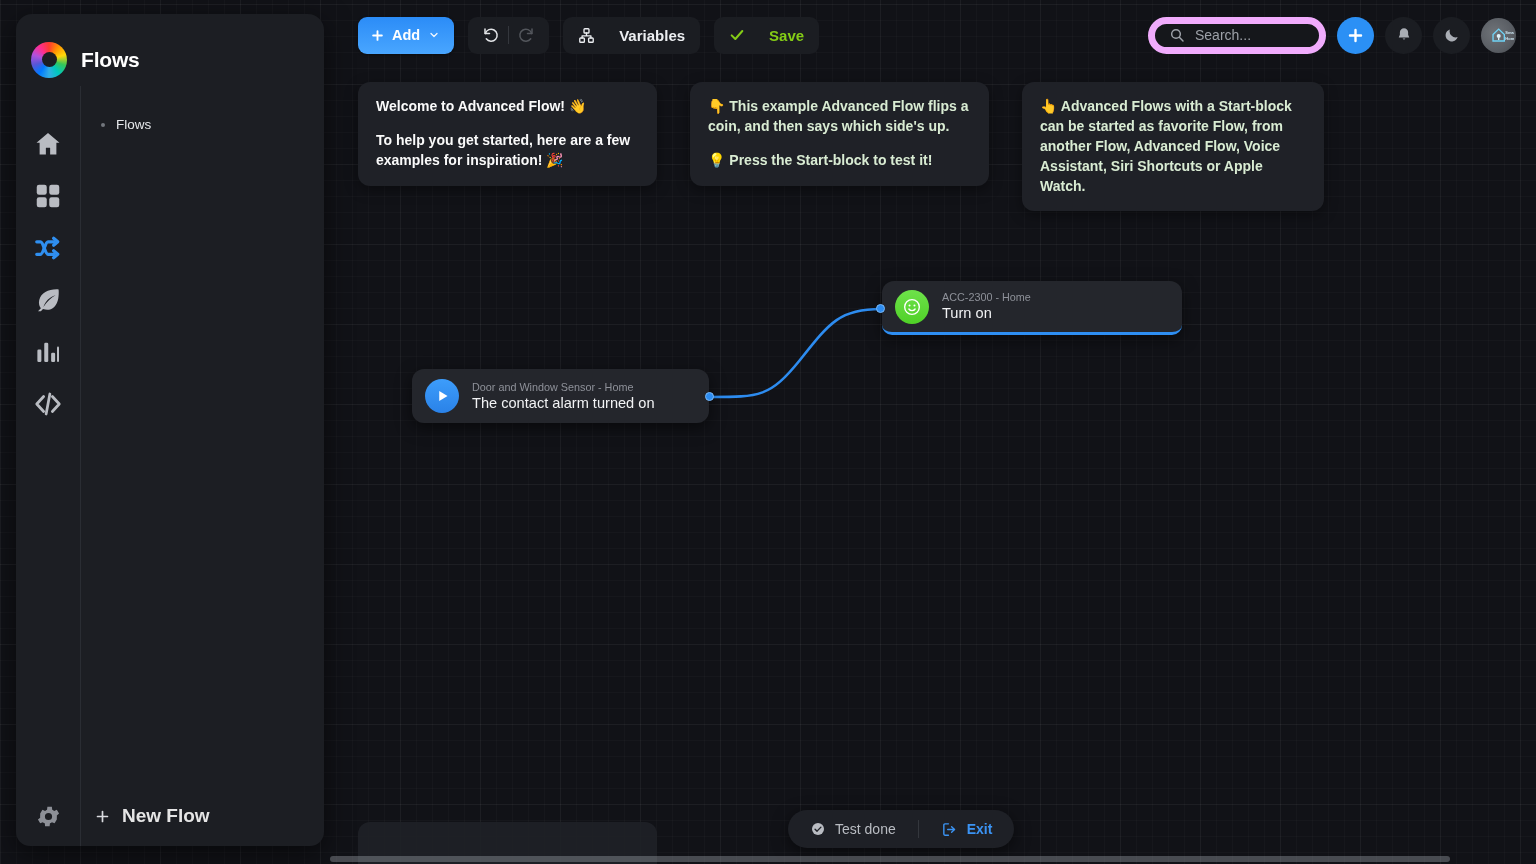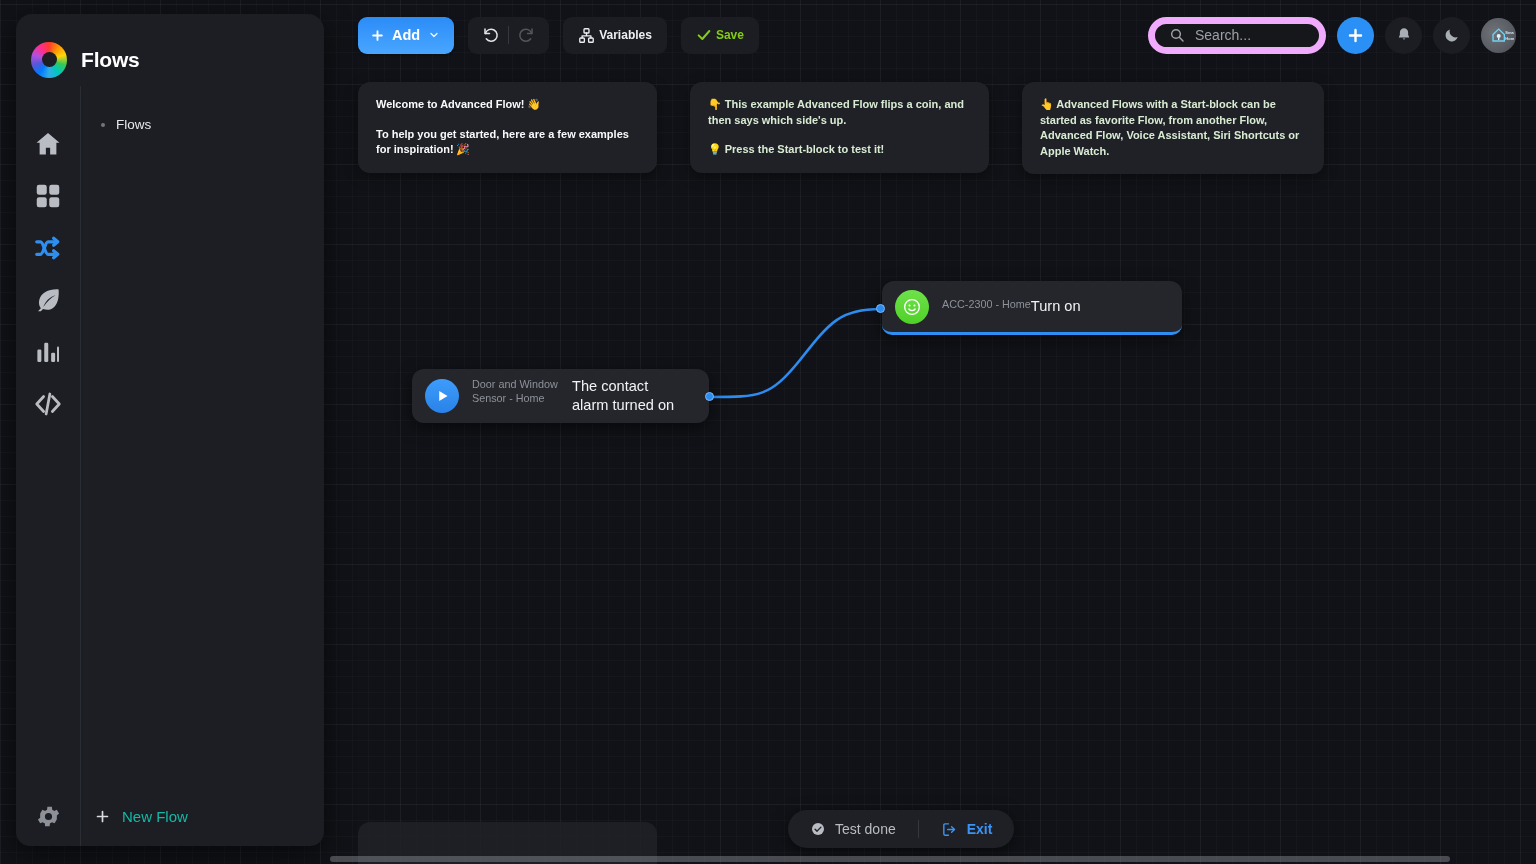--- a/index.html
+++ b/index.html
@@ -81,21 +81,21 @@
     padding: 5px 16px 5px 20px; cursor: pointer;
   }
   .flow-dot { width: 4px; height: 4px; border-radius: 50%; background: #72767d; flex:none; }
   .flow-label { font-size: 13.5px; color: #e6e8eb; font-weight: 500; }
   .new-flow {
     position: absolute; left: 78px; bottom: 0px;
     height: 60px; display: flex; align-items: center; gap: 11px;
     cursor: pointer;
   }
   .new-flow svg { width: 17px; height: 17px; color: #d9dbdf; }
-  .new-flow span { font-size: 15px; color: #14b8a6; font-weight: 400; }
+  .new-flow span { font-size: 19px; color: #e5e5e5; font-weight: 700; }
   .gear-wrap {
     position: absolute; left: 0; bottom: 0; width: 64px; height: 60px;
     display:flex; align-items:center; justify-content:center; cursor:pointer;
   }
   .gear-wrap svg { width: 27px; height: 27px; color: #8d9097; }
 
   
   .topbar {
     position: absolute; left: 324px; right: 0; top: 0; height: 70px;
     display: flex; align-items: center; z-index: 15; pointer-events: none;
@@ -121,22 +121,22 @@
   .ico-btn {
     width: 34px; height: 33px; display:flex; align-items:center; justify-content:center;
     cursor:pointer; color:#e3e5e8;
   }
   .ico-btn svg { width: 18px; height: 18px; }
   .ico-btn.dim { color: #53565c; cursor: default; }
   .divider-v { width:1px; height:18px; background:#34373d; }
 
   .btn-pill {
     height: 37px; padding: 0 15px; background:#1b1d22; border-radius: 9px;
-    display:flex; align-items:center; gap:4px; cursor:pointer;
-    color:#eceef1; font-size:12px; font-weight:600;text-align:right;
+    display:flex; align-items:center; gap:24px; cursor:pointer;
+    color:#eceef1; font-size:15px; font-weight:600;text-align:right;
   }
   .btn-pill svg { width: 17px; height: 17px; }
   .btn-save { color:#84cc16; }
   .btn-save svg { width: 16px; height: 16px; }
 
   .search-box {
     width: 178px; height: 37px; background:#15171b; border:7px solid #f0abfc;
     border-radius: 19px; display:flex; align-items:center; gap:10px; padding: 0 14px;
   }
   .search-box svg { width: 16px; height: 16px; color:#9ea2a9; flex:none; }
@@ -161,41 +161,41 @@
     cursor:pointer; overflow:hidden; position:relative;
   }
   .avatar svg { width: 31px; height: 31px; }
 
   
   .note {
     position:absolute; background:#1f2127; border-radius: 12px;
     padding: 15px 18px; box-shadow: 0 4px 14px rgba(0,0,0,0.4);
     z-index: 6; cursor: default;
   }
-  .note p { font-size: 11px; font-weight: 700; line-height: 1.42; }
+  .note p { font-size: 14px; font-weight: 700; line-height: 1.42; }
   .note p + p { margin-top: 14px; }
   .note.n1 { left: 358px; top: 82px; width: 299px; }
   .note.n1 p { color: #fafafa; }
   .note.n2 { left: 690px; top: 82px; width: 299px; }
   .note.n2 p { color: #d9ecd3; }
   .note.n3 { left: 1022px; top: 82px; width: 302px; }
   .note.n3 p { color: #d9ecd3; }
 
   
   .node {
     position:absolute; background:#24262c; border-radius: 12px;
     display:flex; align-items:center; gap: 13px; padding: 0 24px 0 13px;
     height: 54px; box-shadow: 0 5px 16px rgba(0,0,0,0.5); z-index: 8; cursor:pointer;
   }
   .node .nicon { width: 34px; height: 34px; border-radius: 50%; flex:none;
     display:flex; align-items:center; justify-content:center; }
   .node .nicon.blue { background: linear-gradient(180deg,#3d9dfb,#2a82e8); }
   .node .nicon.green { background: linear-gradient(180deg,#6ee24a,#4fd127); }
   .node .nicon svg { width: 22px; height: 22px; }
-  .node .ntext { display:flex; flex-direction:row; gap:0px; }
+  .node .ntext { display:flex; flex-direction:column; gap:0px; }
   .node .nsub { font-size: 10.8px; color:#8e9199; line-height: 1.3; }
   .node .ntitle { font-size: 14.6px; color:#f2f3f5; line-height: 1.3; }
 
   .node.trigger { left: 412px; top: 369px; width: 297px; }
   .node.action  { left: 882px; top: 281px; width: 300px; border-bottom: 3px solid #2e8ef2;
                   border-radius: 12px 12px 10px 10px; }
 
   .port {
     position:absolute; width: 9px; height: 9px; border-radius:50%;
     background:#2d8cf0; border: 1.5px solid #7ab9f7; z-index: 9;

